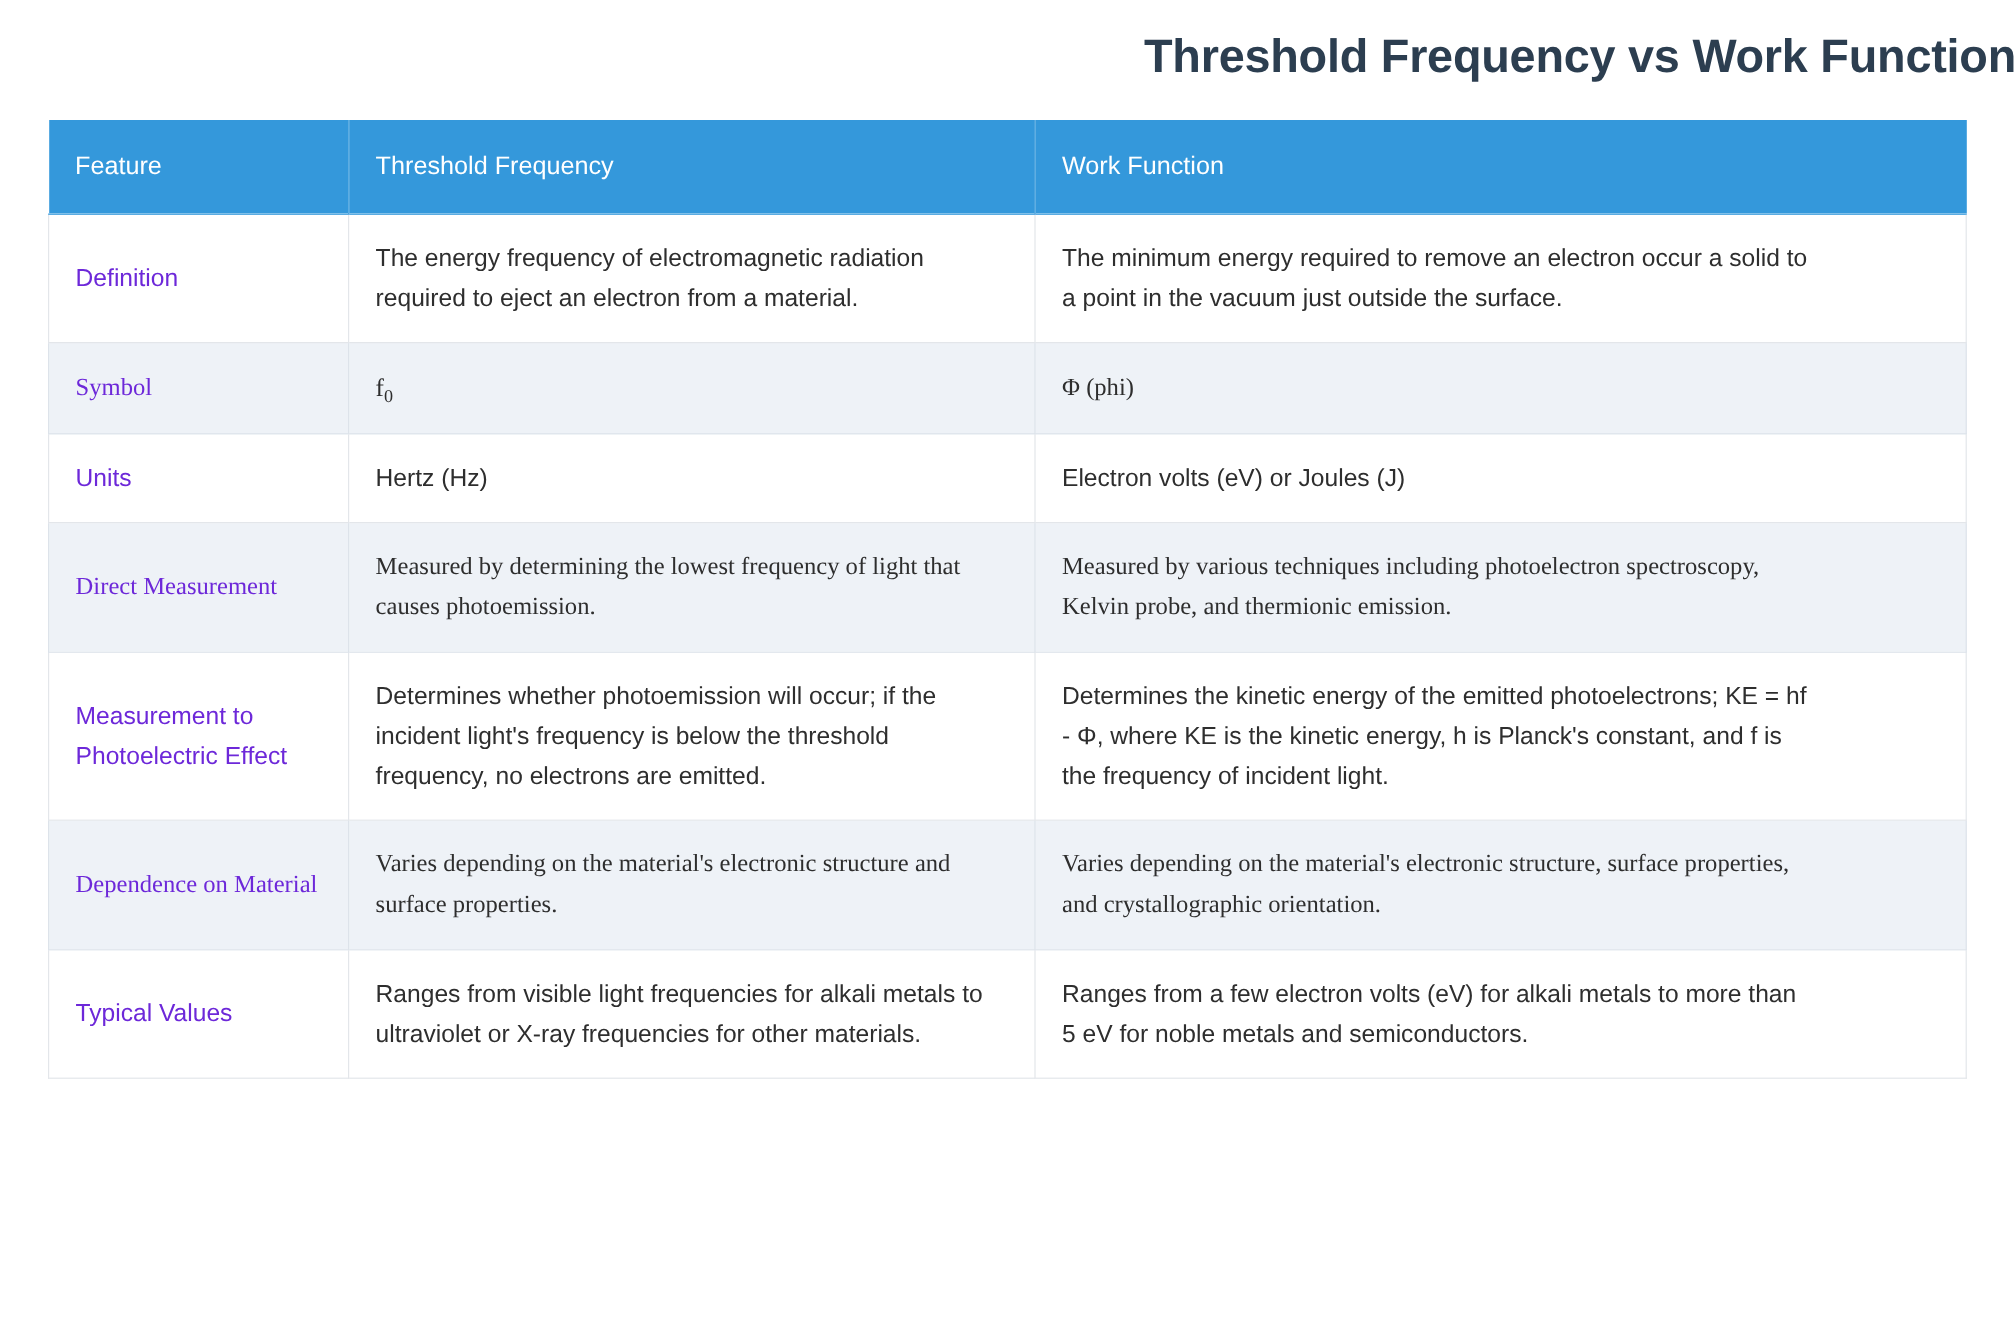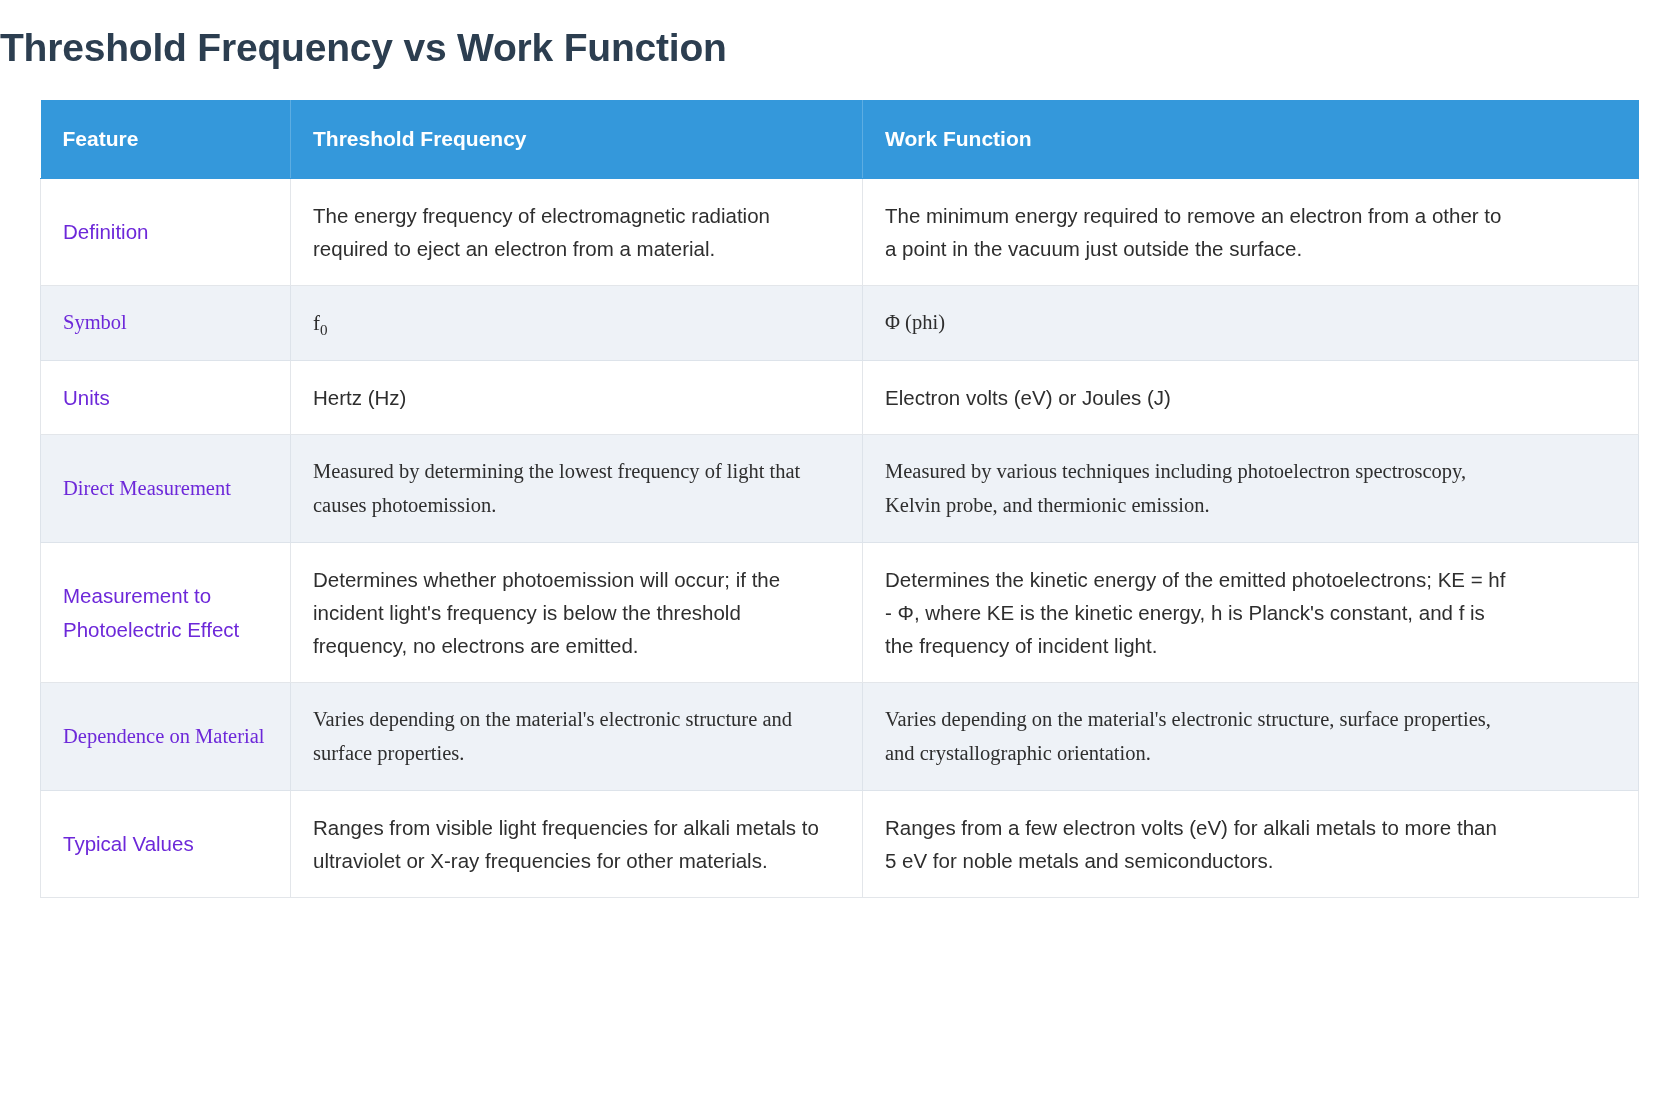--- a/index.html
+++ b/index.html
@@ -17,21 +17,21 @@
   .page {
     position: relative;
     width: 1680px;
     height: 1118px;
     box-sizing: border-box;
     overflow: hidden;
   }
   .page-title {
     margin: 0;
     padding-top: 27px;
-    text-align: left;
+    text-align: right;
     font-size: 39px;
     font-weight: bold;
     color: #2c3e50;
     letter-spacing: -0.2px;
     line-height: 1.1;
   }
   .table-wrap {
     position: absolute;
     left: 40px;
     top: 100px;
@@ -44,21 +44,21 @@
     background: #ffffff;
   }
   table.compare col.c1 { width: 250px; }
   table.compare col.c2 { width: 572px; }
   table.compare col.c3 { width: 776px; }
 
   table.compare thead th {
     background: #3498db;
     color: #ffffff;
     font-size: 21px;
-    font-weight: bold;
+    font-weight: normal;
     text-align: left;
     padding: 22px 22px;
     border-right: 1px solid #5dade2;
     border-bottom: 1px solid #3498db;
     vertical-align: middle;
     height: 78px;
     box-sizing: border-box;
   }
   table.compare thead th:last-child {
     border-right: none;
@@ -122,21 +122,21 @@
         </tr>
       </thead>
       <tbody>
 
         <tr>
           <td class="feature-cell col-1">Definition</td>
           <td class="col-2">
               <span class="cell-text">The energy frequency of electromagnetic radiation required to eject an electron from a material.</span>
             </td>
           <td class="col-3">
-              <span class="cell-text">The minimum energy required to remove an electron from a other to a point in the vacuum just outside the surface.</span>
+              <span class="cell-text">The minimum energy required to remove an electron occur a solid to a point in the vacuum just outside the surface.</span>
             </td>
         </tr>
 
         <tr class="alt">
           <td class="feature-cell col-1">Symbol</td>
           <td class="col-2"><span class="sym"><span>f</span><sub>0</sub></span></td>
           <td class="col-3">
               <span class="cell-text">Φ (phi)</span>
             </td>
         </tr>

